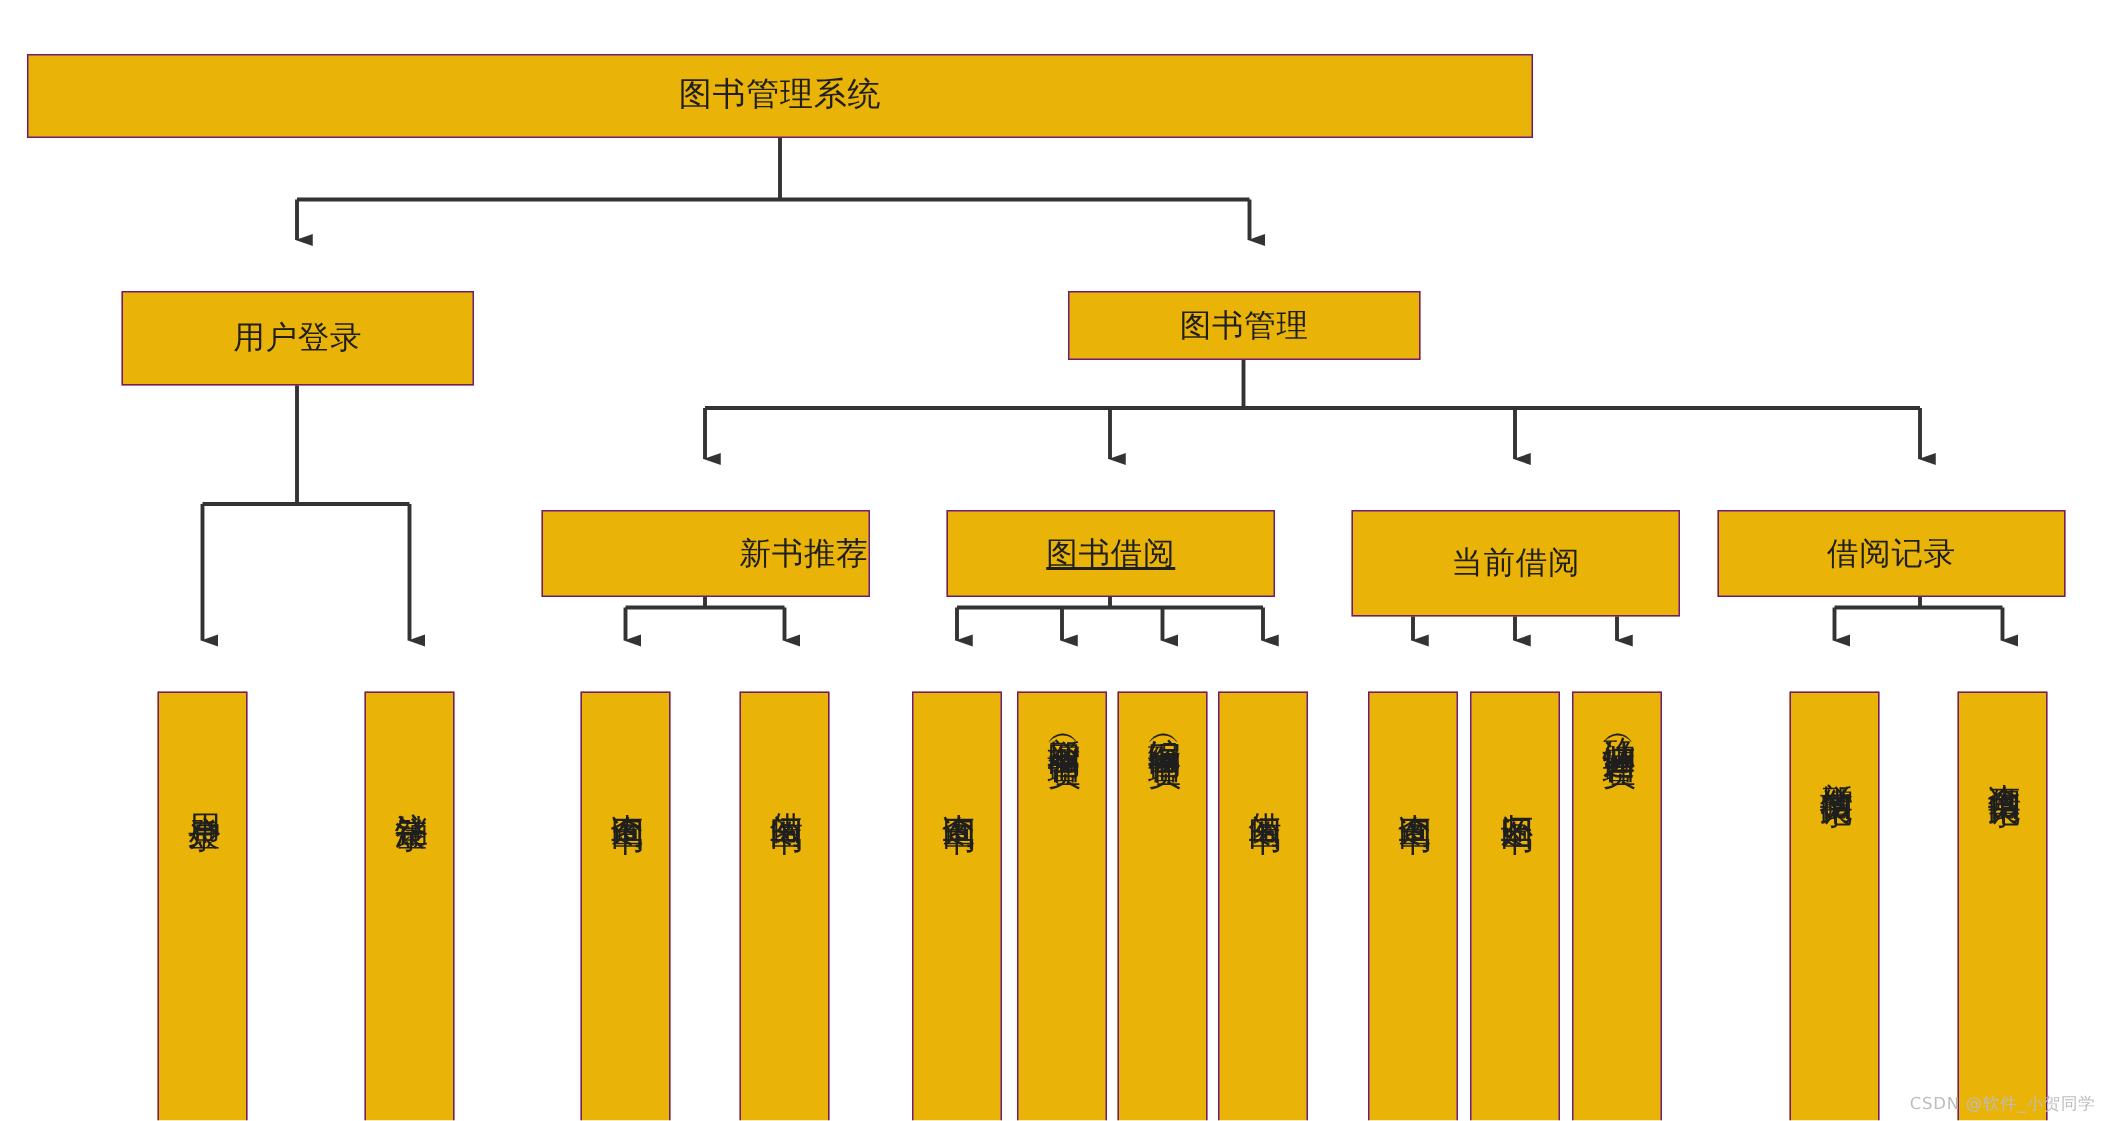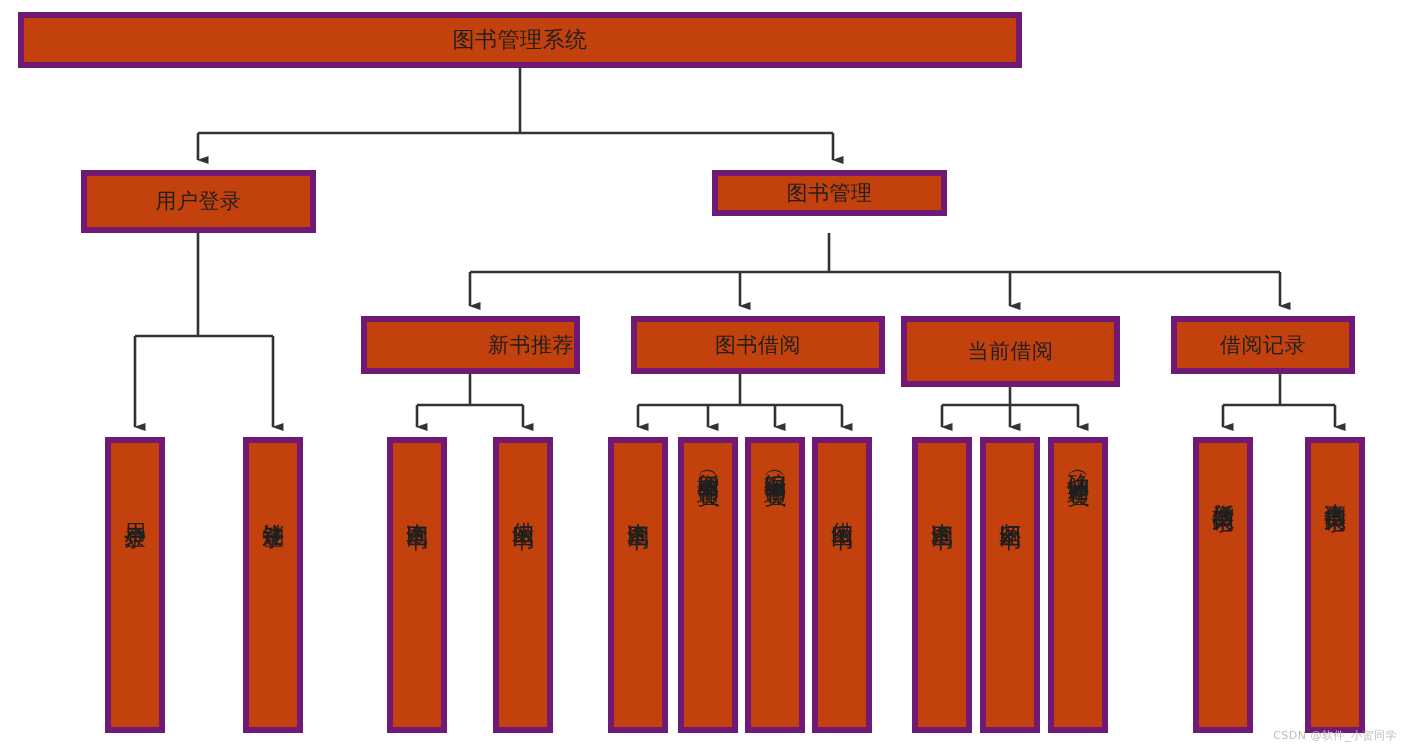--- a/index.html
+++ b/index.html
@@ -20,26 +20,27 @@
   svg#wires {
     position: absolute;
     left: 0;
     top: 0;
     width: 1405px;
     height: 747px;
   }
   .node {
     position: absolute;
     box-sizing: border-box;
-    border: 6px solid #701a75;
-    background: #c2410c;
+    border: 1px solid #701a75;
+    background: #eab308;
     display: flex;
     align-items: center;
     justify-content: center;
     color: #1f1f1f;
+    margin-top: 24px;
   }
   .node .label {
     display: block;
     text-align: center;
     line-height: 1.15;
     letter-spacing: 0.5px;
   }
   .node.horiz .label {
     writing-mode: horizontal-tb;
     font-size: 21px;
@@ -142,27 +143,27 @@
   <div class="node horiz" style="left:81px; top:170px; width:235px; height:63px;">
     <span class="label">用户登录</span>
   </div>
   <div class="node horiz" style="left:712px; top:170px; width:235px; height:46px;">
     <span class="label">图书管理</span>
   </div>
 
   <div class="node horiz" style="left:361px; top:316px; width:219px; height:58px;justify-content:flex-end;">
     <span class="label">新书推荐</span>
   </div>
-  <div class="node horiz" style="left:631px; top:316px; width:254px; height:58px;">
+  <div class="node horiz" style="left:631px; top:316px; width:219px; height:58px;text-decoration:underline;">
     <span class="label">图书借阅</span>
   </div>
   <div class="node horiz" style="left:901px; top:316px; width:219px; height:71px;">
     <span class="label">当前借阅</span>
   </div>
-  <div class="node horiz" style="left:1171px; top:316px; width:184px; height:58px;">
+  <div class="node horiz" style="left:1145px; top:316px; width:232px; height:58px;">
     <span class="label">借阅记录</span>
   </div>
 
   <div class="node vert mid" style="left:105px; top:437px; width:60px; height:296px;">
     <span class="label">用户登录</span>
   </div>
   <div class="node vert mid" style="left:243px; top:437px; width:60px; height:296px;">
     <span class="label">注销登录</span>
   </div>
 

